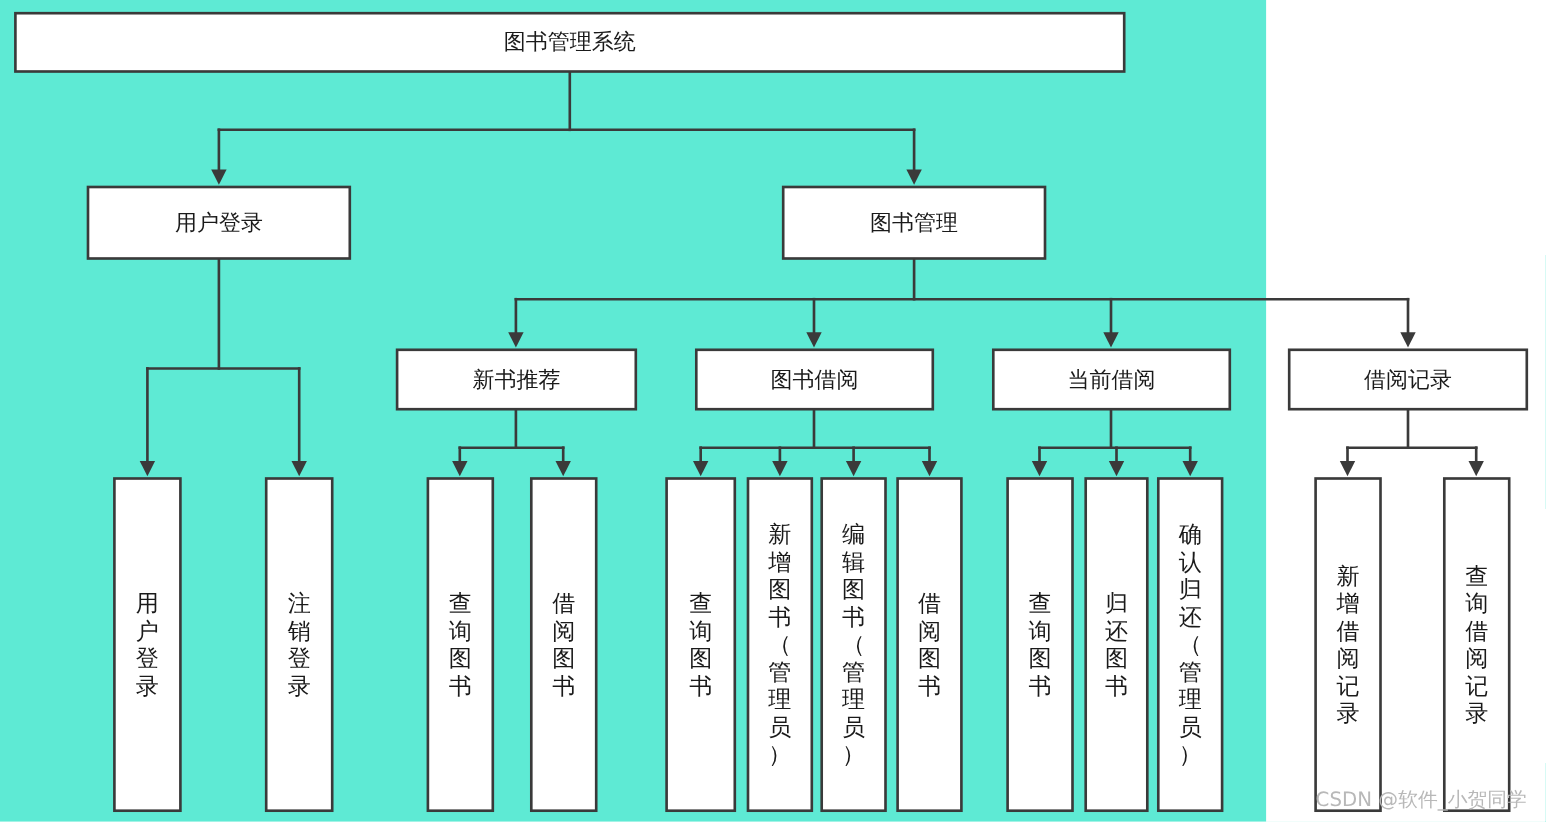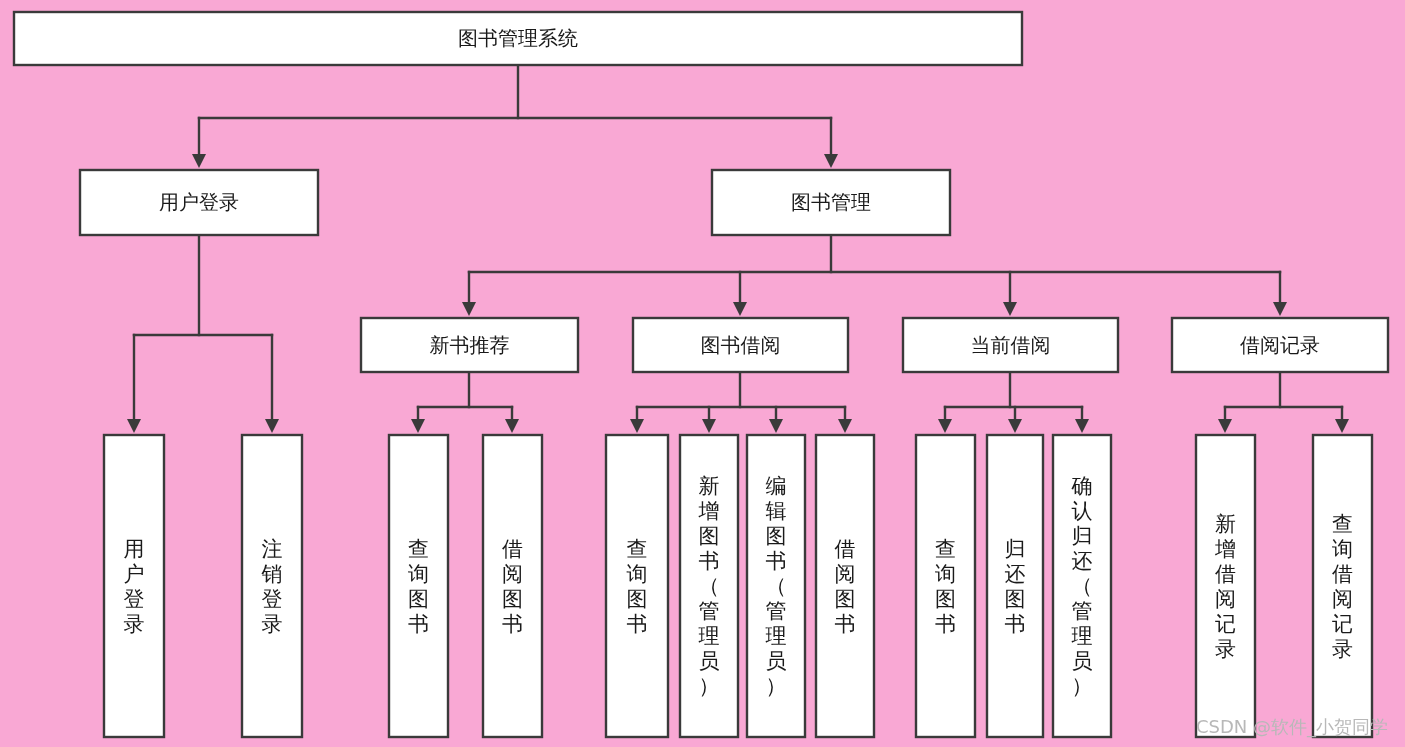--- a/index.html
+++ b/index.html
@@ -9,23 +9,23 @@
     background: #ffffff;
   }
   body {
     width: 1405px;
     height: 747px;
     overflow: hidden;
     font-family: "DejaVu Sans", "Liberation Sans", sans-serif;
   }
   #diagram-root {
     position: relative;
-    width: 1405px;
+    width: 1151px;
     height: 747px;
-    background: #f9a8d4;
+    background: #5eead4;
   }
   svg.diagram-canvas {
     position: absolute;
     top: 0;
     left: 0;
     width: 1405px;
     height: 747px;
     display: block;
   }
   .node-box {

